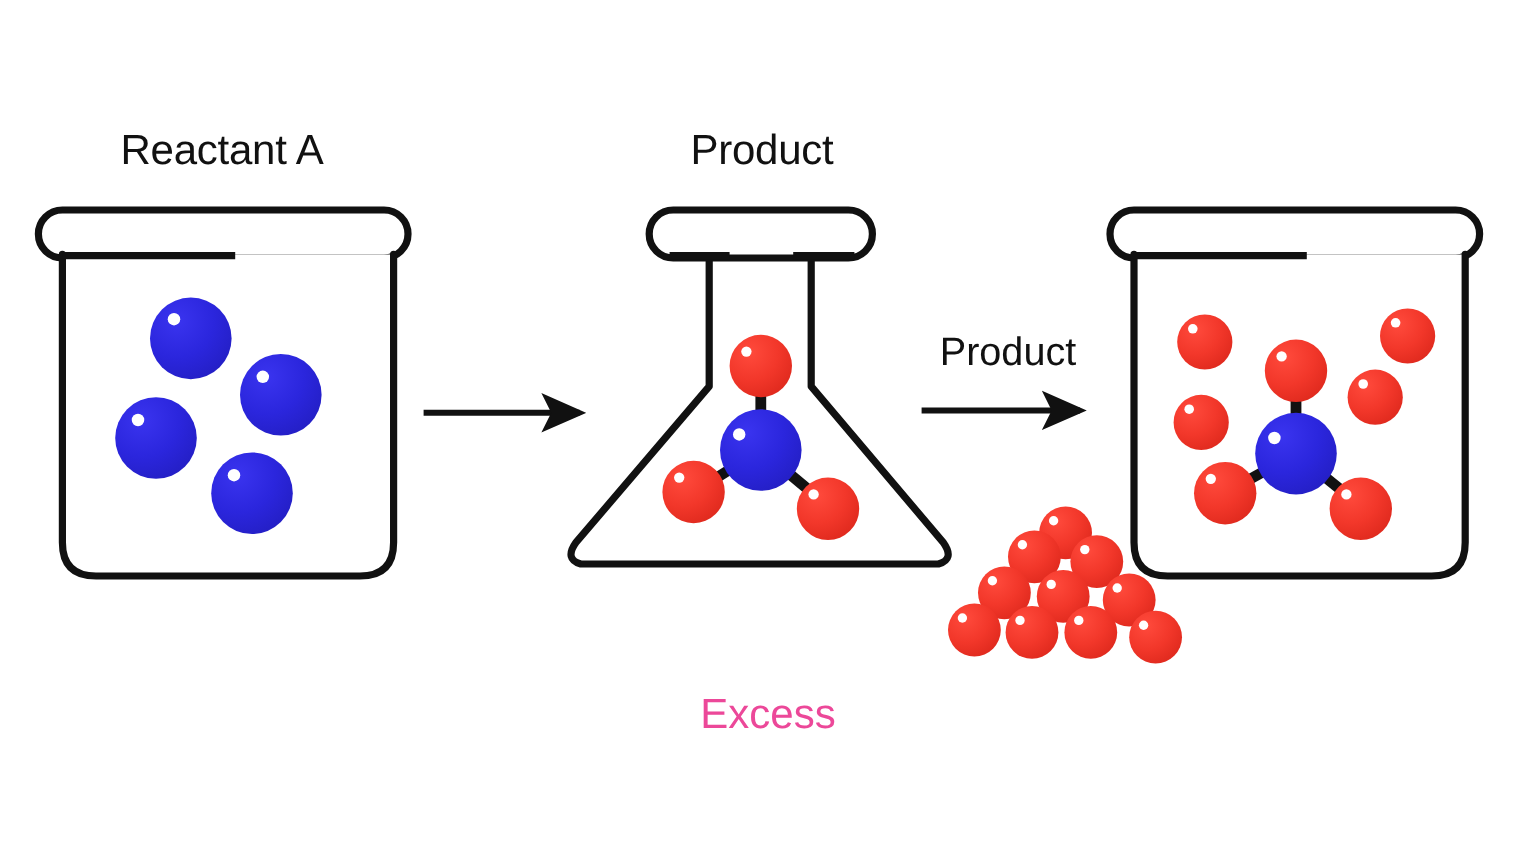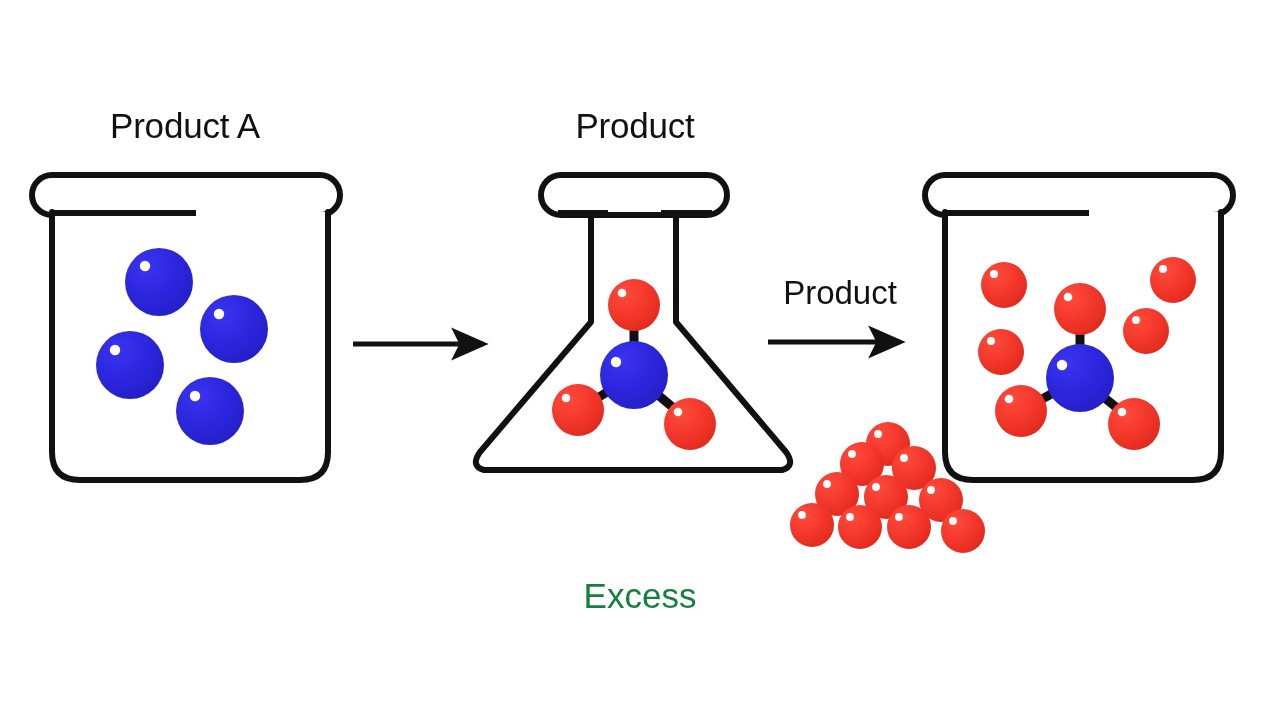--- a/index.html
+++ b/index.html
@@ -51,21 +51,21 @@
     white-space: nowrap;
     text-align: center;
     line-height: 1;
     user-select: none;
   }
   .excess-label {
     position: absolute;
     font-family: "Liberation Sans", "DejaVu Sans", sans-serif;
     font-size: 35px;
     font-weight: 400;
-    color: #15803d;
+    color: #ec4899;
     white-space: nowrap;
     text-align: center;
     line-height: 1;
     user-select: none;
   }
   
   #label-reactant-a { left: 0px;   top: 108px; width: 370px; }
   #label-product    { left: 460px; top: 108px; width: 350px; }
   #label-reactant-b { left: 895px; top: 108px; width: 350px; }
   #label-arrow-product { left: 735px; top: 276px; width: 210px; }
@@ -262,21 +262,21 @@
           <circle cx="1122" cy="412" r="4.3" fill="#ffffff"></circle>
         </g>
         <g>
           <circle cx="1080" cy="378" r="34" fill="url(#blueSphere)"></circle>
           <circle cx="1062" cy="365" r="5.2" fill="#ffffff"></circle>
         </g>
       </g>
     </g>
   </svg>
 
-  <div class="vessel-label" id="label-reactant-a">Product A</div>
+  <div class="vessel-label" id="label-reactant-a">Reactant A</div>
 
   <div class="vessel-label" id="label-product">Product</div>
 
 
   <div class="arrow-label" id="label-arrow-product">Product</div>
 
   <div class="excess-label" id="label-excess">Excess</div>
 
 </div>
 

